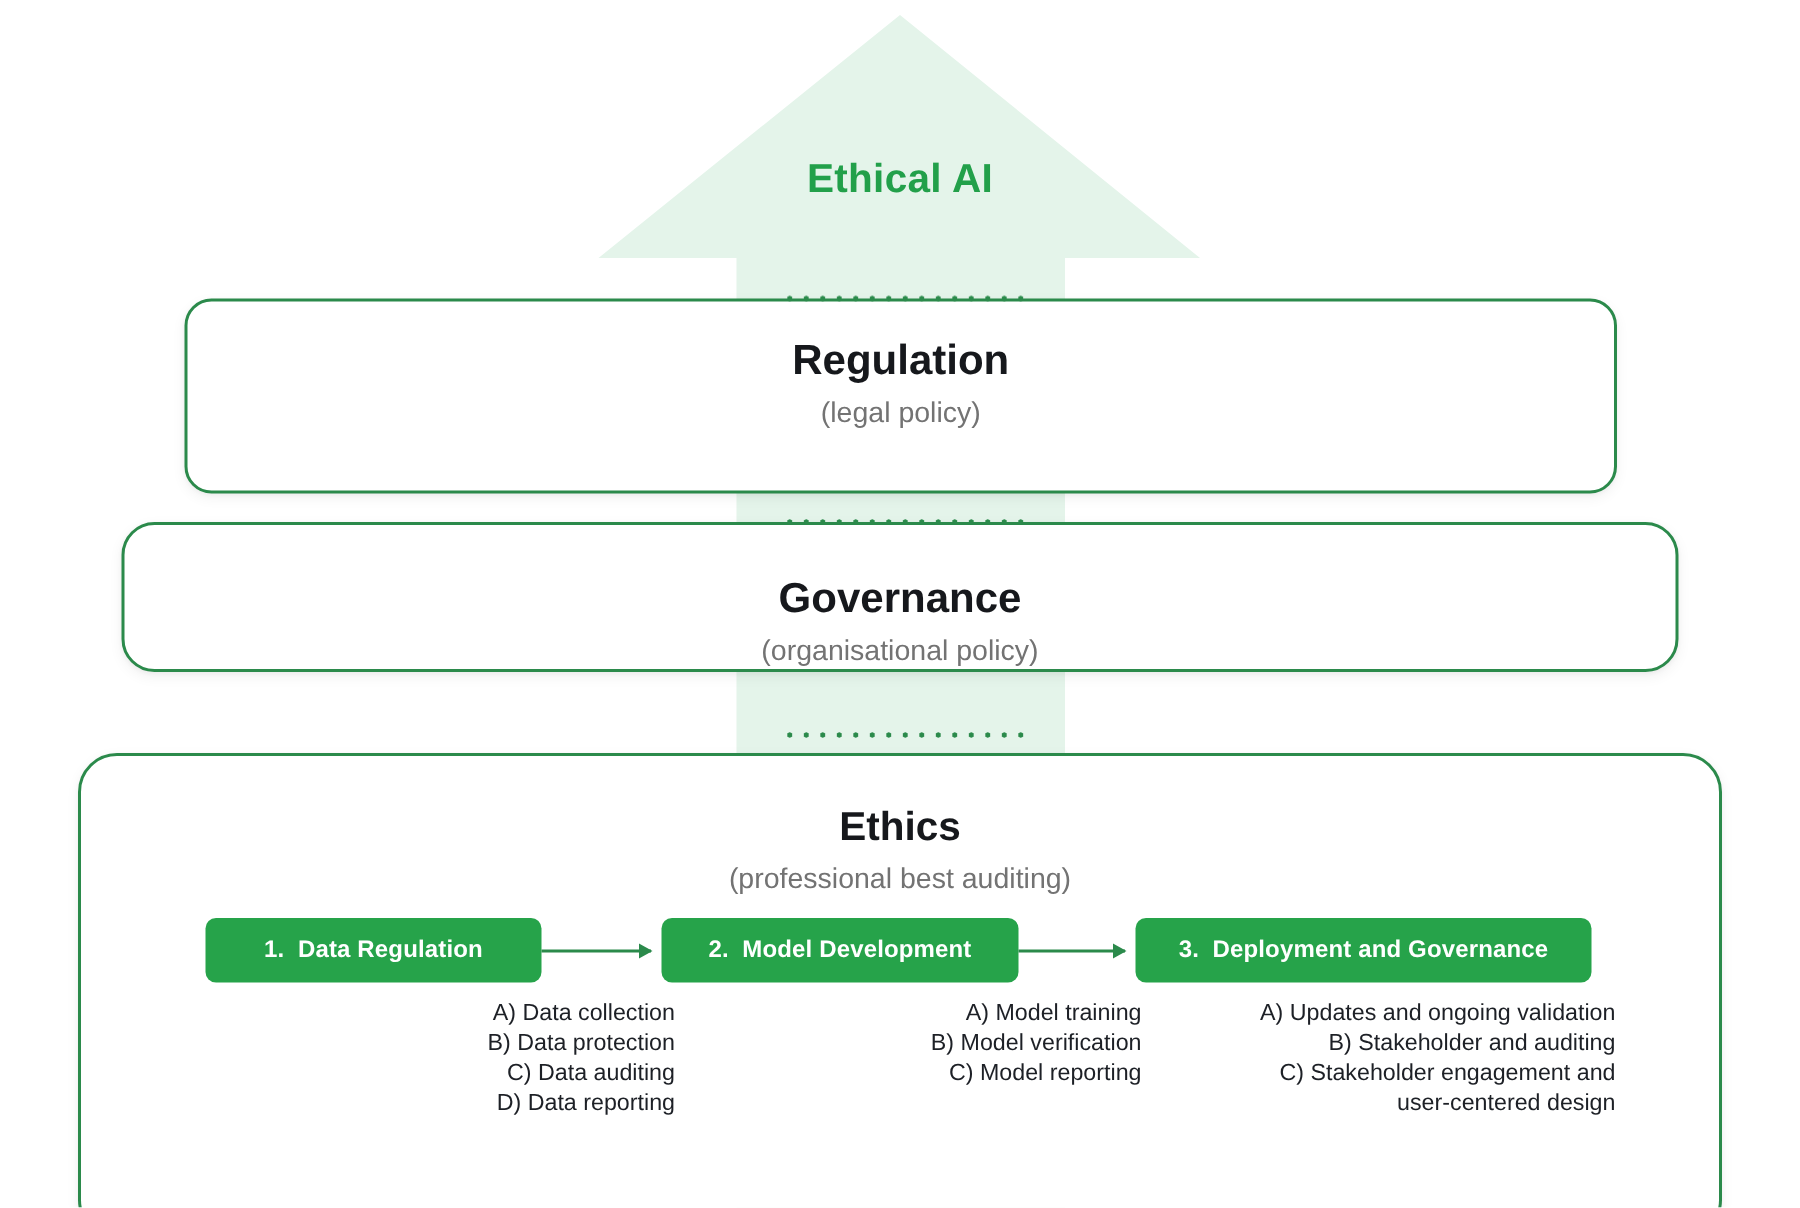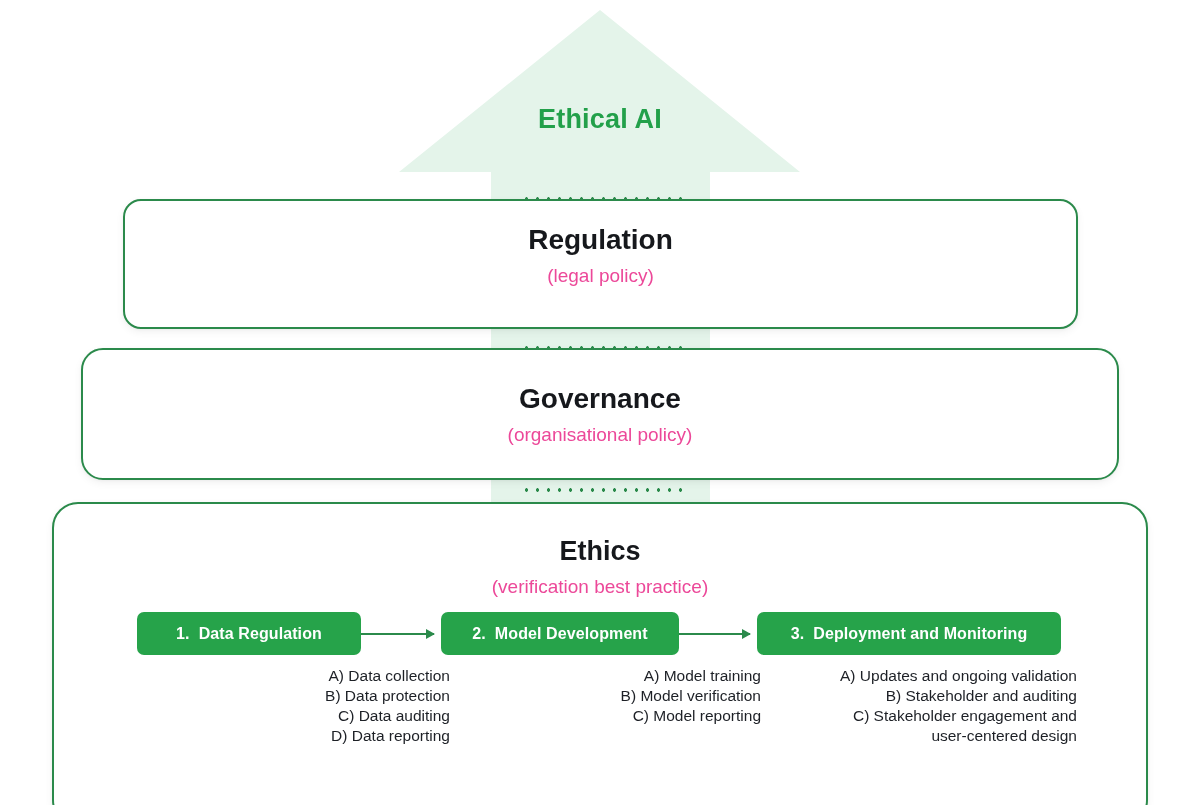--- a/index.html
+++ b/index.html
@@ -58,21 +58,21 @@
     left: 123px;
     top: 199px;
     width: 955px;
     height: 130px;
     border-radius: 18px;
   }
   #box-governance {
     left: 81px;
     top: 348px;
     width: 1038px;
-    height: 132px;
+    height: 100px;
     border-radius: 22px;
   }
   #box-ethics {
     left: 52px;
     top: 502px;
     width: 1096px;
     height: 324px;
     border-radius: 26px;
   }
 
@@ -81,21 +81,21 @@
     font-weight: 700;
     color: #16181c;
   }
   #box-regulation .layer-title { font-size: 28px; margin-top: 23px; }
   #box-governance .layer-title { font-size: 28px; margin-top: 33px; }
   #box-ethics .layer-title     { font-size: 27px; margin-top: 32px; }
 
   .layer-subtitle {
     text-align: center;
     font-size: 19px;
-    color: #ec4899;
+    color: #737373;
     margin-top: 9px;
     font-weight: 400;
   }
 
   
   .dot-strip {
     position: absolute;
     height: 4px;
     left: 521px;
     width: 164px;
@@ -213,21 +213,21 @@
     <div class="layer-subtitle">(legal policy)</div>
   </div>
 
   <div id="box-governance" class="layer-box">
     <div class="layer-title">Governance</div>
     <div class="layer-subtitle">(organisational policy)</div>
   </div>
 
   <div id="box-ethics" class="layer-box">
     <div class="layer-title">Ethics</div>
-    <div class="layer-subtitle">(verification best practice)</div>
+    <div class="layer-subtitle">(professional best auditing)</div>
   </div>
 
   <div id="dot-top" class="dot-strip"></div>
   <div id="dot-mid1" class="dot-strip"></div>
   <div id="dot-mid2" class="dot-strip"></div>
 
   <div id="stages">
     <div id="stage-arrow-1" class="stage-arrow"></div>
     <div id="stage-arrow-2" class="stage-arrow"></div>
 
@@ -236,21 +236,21 @@
       <span>Data Regulation</span>
     </div>
 
     <div id="pill-2" class="pill">
       <span class="pill-num">2.</span>
       <span>Model Development</span>
     </div>
 
     <div id="pill-3" class="pill">
       <span class="pill-num">3.</span>
-      <span>Deployment and Monitoring</span>
+      <span>Deployment and Governance</span>
     </div>
   </div>
 
   <div id="sublists">
     <div id="sublist-1" class="sublist">
       <ul>
         <li>A) Data collection</li>
         <li>B) Data protection</li>
         <li>C) Data auditing</li>
         <li>D) Data reporting</li>

